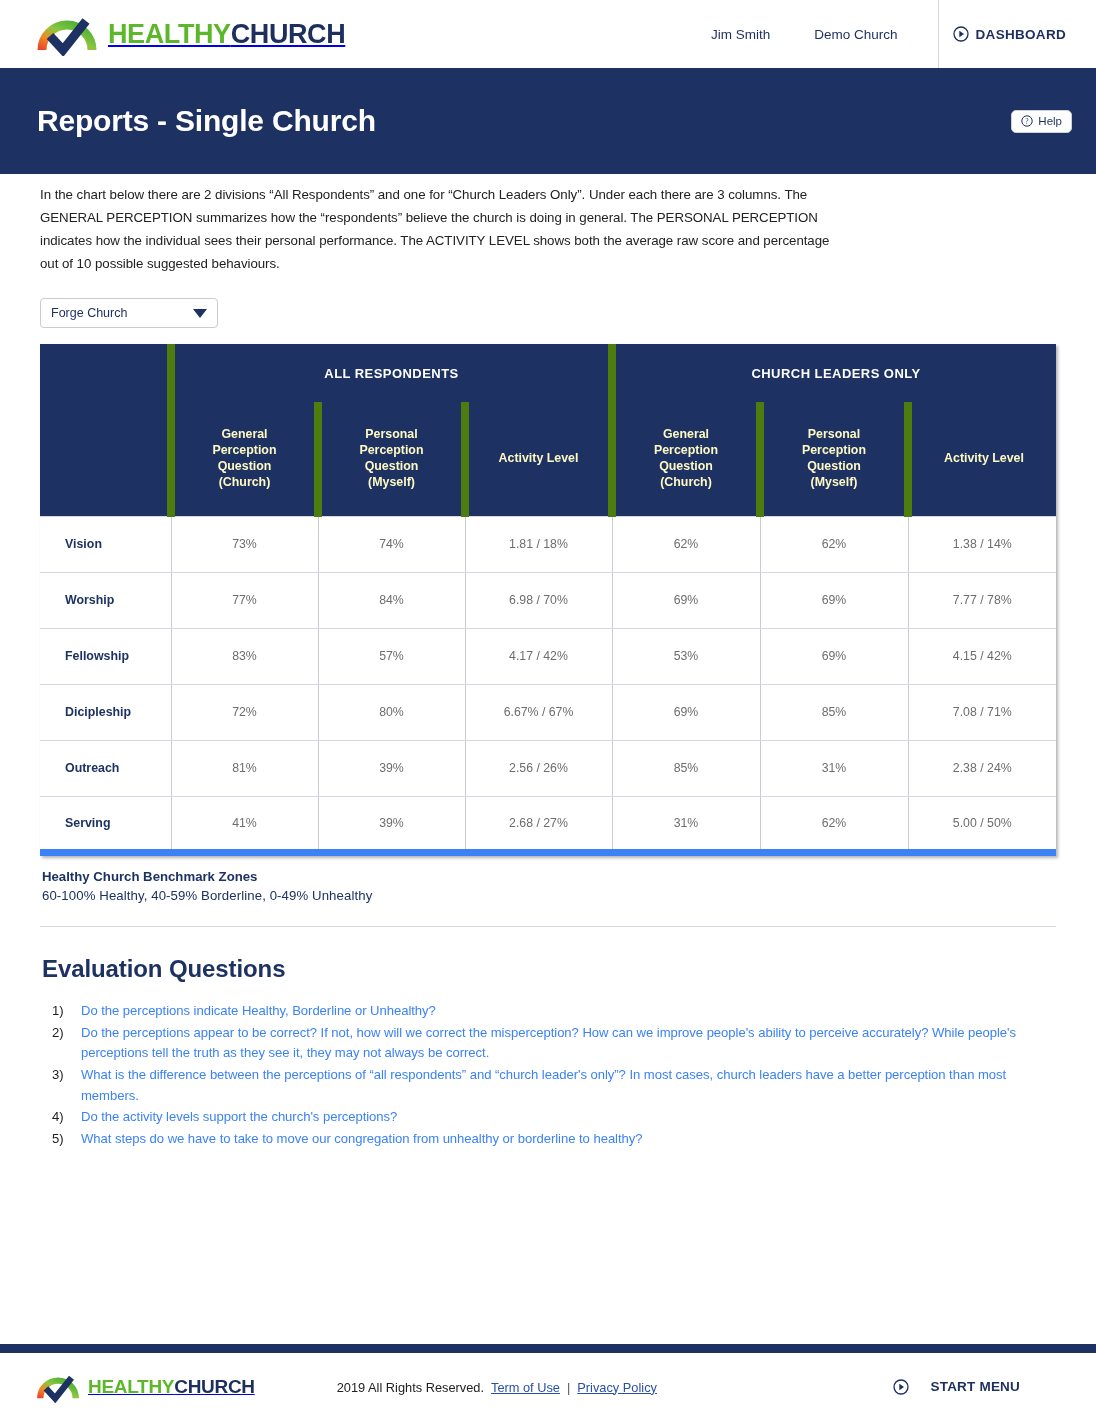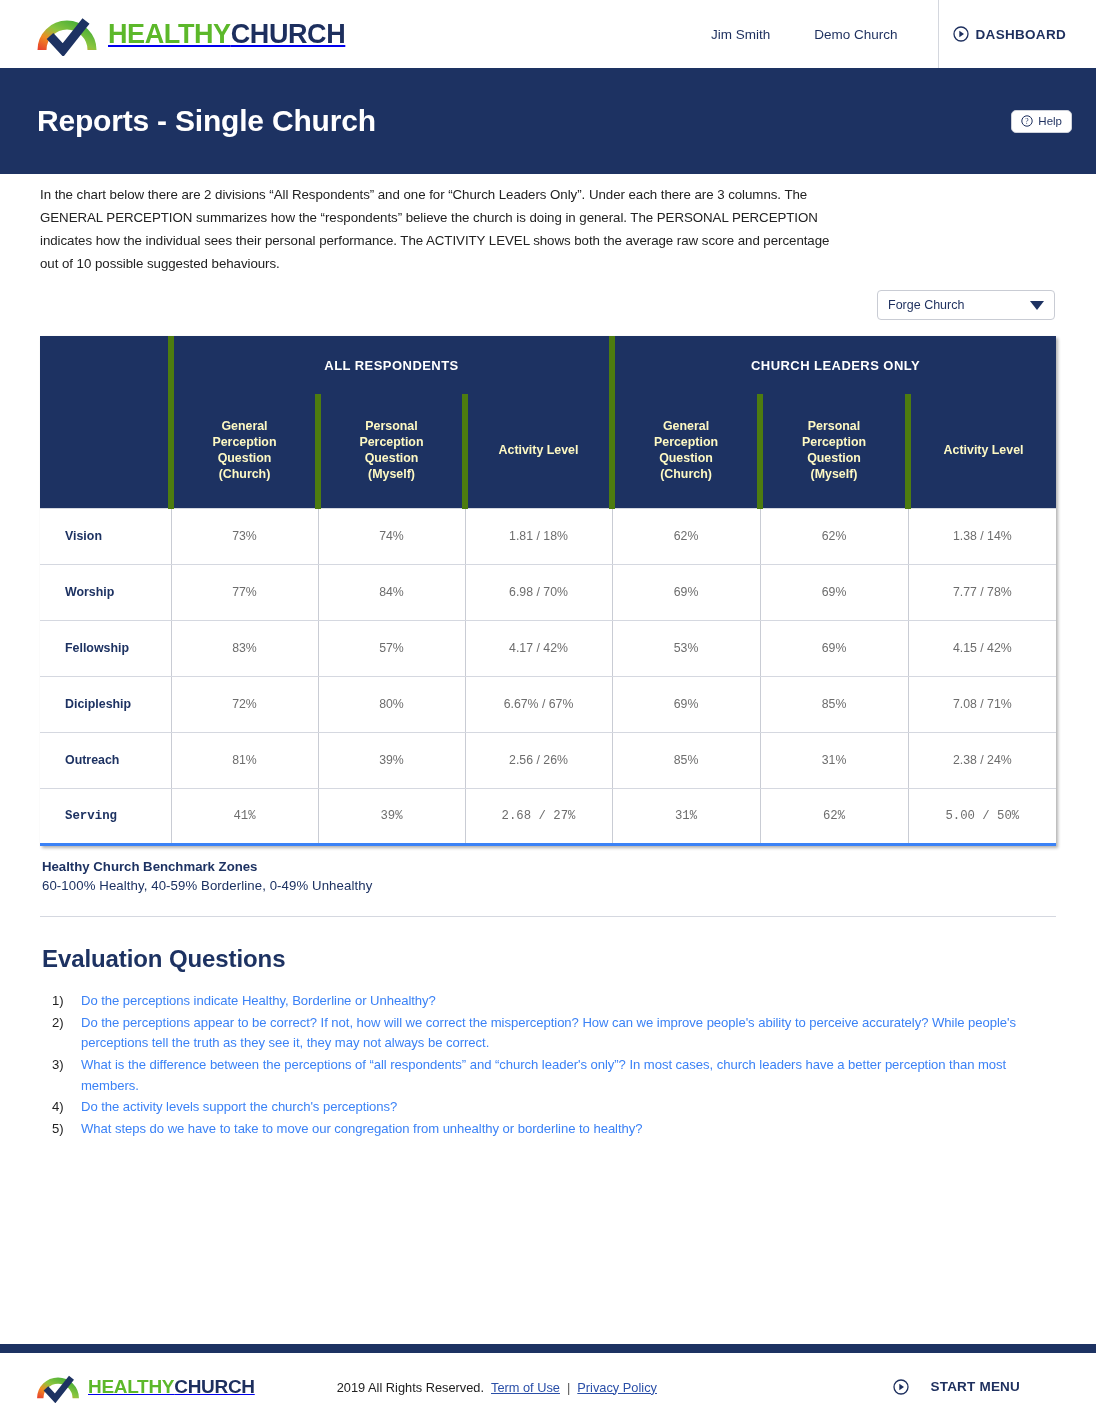--- a/index.html
+++ b/index.html
@@ -112,22 +112,21 @@
     padding-top: 10px;
     font-size: 13.3px;
     line-height: 1.72;
     color: #222222;
     max-width: 790px;
     letter-spacing: -0.05px;
   }
 
   .select-row {
     display: flex;
-    justify-content: flex-end;
-    margin-top: 15px;
+    margin-top: 23px;
     padding-right: 1px;
   }
   .church-select {
     width: 178px;
     height: 30px;
     border: 1px solid #c9ccd4;
     border-radius: 4px;
     background: #ffffff;
     display: flex;
     align-items: center;
@@ -171,40 +170,40 @@
     background: #1d3262;
     color: #fef9c3;
     font-size: 12.4px;
     font-weight: bold;
     text-align: center;
     height: 114px;
     vertical-align: middle;
     line-height: 1.28;
     padding: 0 6px;
   }
-  .vline-l { border-left: 6px solid #4d7c0f; }
+  .vline-l { border-left: 8px solid #4d7c0f; }
 
   tbody tr { height: 56px; }
   tbody td {
     border-bottom: 1px solid #d5d8e0;
     border-top: 1px solid #d5d8e0;
     text-align: center;
     font-size: 12.3px;
     color: #6d6d6d;
     vertical-align: middle;
   }
   tbody td.rowlabel {
     text-align: left;
     padding-left: 25px;
     font-weight: bold;
     font-size: 12.4px;
     color: #1d3262;
   }
   tbody td.cellsep { border-left: 1px solid #c9ccd4; }
-  tbody tr:last-child td { border-bottom: 3px solid #3b82f6; font-family: Liberation Mono, monospace; }
+  tbody tr:last-child td { border-bottom: 7px solid #3b82f6; }
 
   
   .benchmark { margin-top: 13px; }
   .benchmark-title {
     font-size: 13.2px;
     font-weight: bold;
     color: #1d3262;
     margin: 0 0 4px 2px;
   }
   .benchmark-text {

